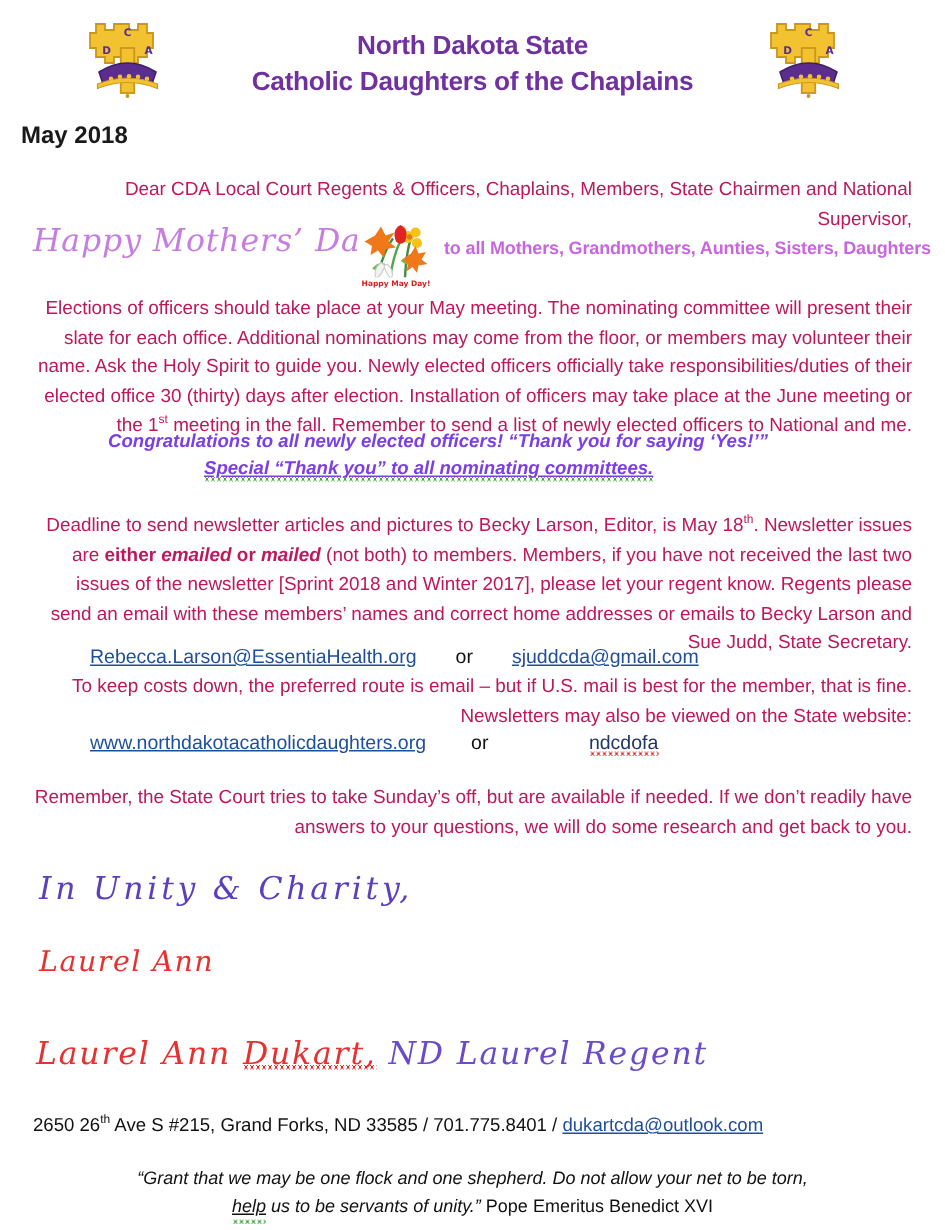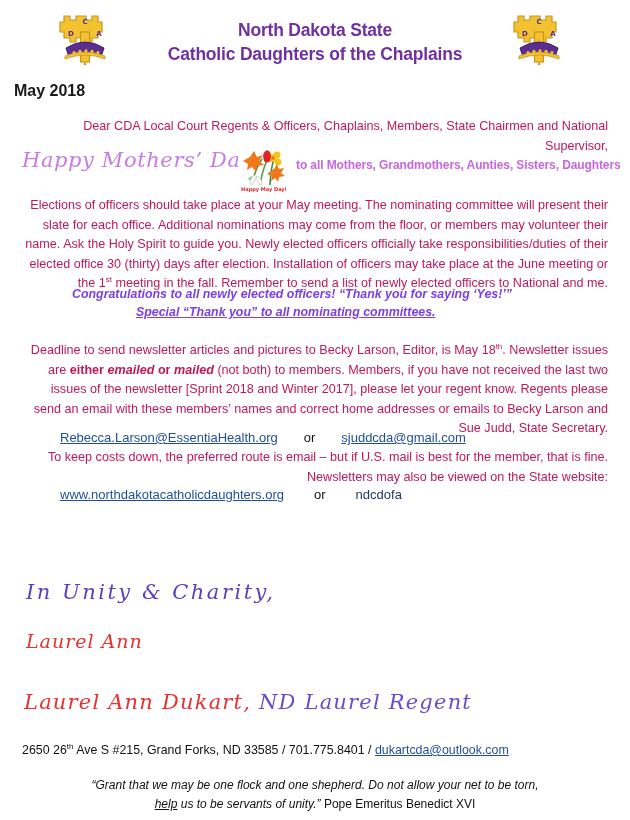--- a/index.html
+++ b/index.html
@@ -168,20 +168,21 @@
     color: #1F4E9C;
     text-decoration: underline;
   }
   .or-word { display: inline-block; padding: 0 26px; color:#111; }
   .or-word2 { display: inline-block; padding: 0 30px; color:#111; }
 
   .squiggle-red {
     position: relative;
     color: #1F3864;
     text-decoration: none;
+    margin-left: 37px;
   }
   .squiggle-red::after {
     content: "";
     position: absolute;
     left: 0; right: 0; bottom: -2px;
     height: 3px;
     background-image:
       linear-gradient(45deg, transparent 45%, #E02020 45%, #E02020 55%, transparent 55%),
       linear-gradient(-45deg, transparent 45%, #E02020 45%, #E02020 55%, transparent 55%);
     background-size: 4px 3px;
@@ -377,20 +378,21 @@
   <div class="link-row emails-row">
     <a href="#" class="doc-link">Rebecca.Larson@EssentiaHealth.org</a><span class="or-word">or</span><a href="#" class="doc-link">sjuddcda@gmail.com</a>
   </div>
 
   <div class="body-text para-costs">To keep costs down, the preferred route is email – but if U.S. mail is best for the member, that is fine. Newsletters may also be viewed on the State website:</div>
 
   <div class="link-row sites-row">
     <a href="#" class="doc-link">www.northdakotacatholicdaughters.org</a><span class="or-word2">or</span><span class="squiggle-red">ndcdofa</span>
   </div>
 
+  <div class="body-text para-remember">Remember, the State Court tries to take Sunday’s off, but are available if needed. If we don’t readily have answers to your questions, we will do some research and get back to you.</div>
 
   <div class="sig-script sig-unity">In Unity &amp;  Charity,</div>
   <div class="sig-script sig-laurel">Laurel Ann</div>
   <div class="sig-script sig-fullname"><span class="sig-red">Laurel Ann </span><span class="sig-red name-squiggle">Dukart,</span><span class="sig-purp"> ND Laurel Regent</span></div>
 
   <div class="contact-line">
     <span>2650 26</span><sup>th</sup><span> Ave S #215, Grand Forks, ND 33585 / 701.775.8401 / </span><a href="#" class="doc-link">dukartcda@outlook.com</a>
   </div>
 
   <div class="quote-block">

